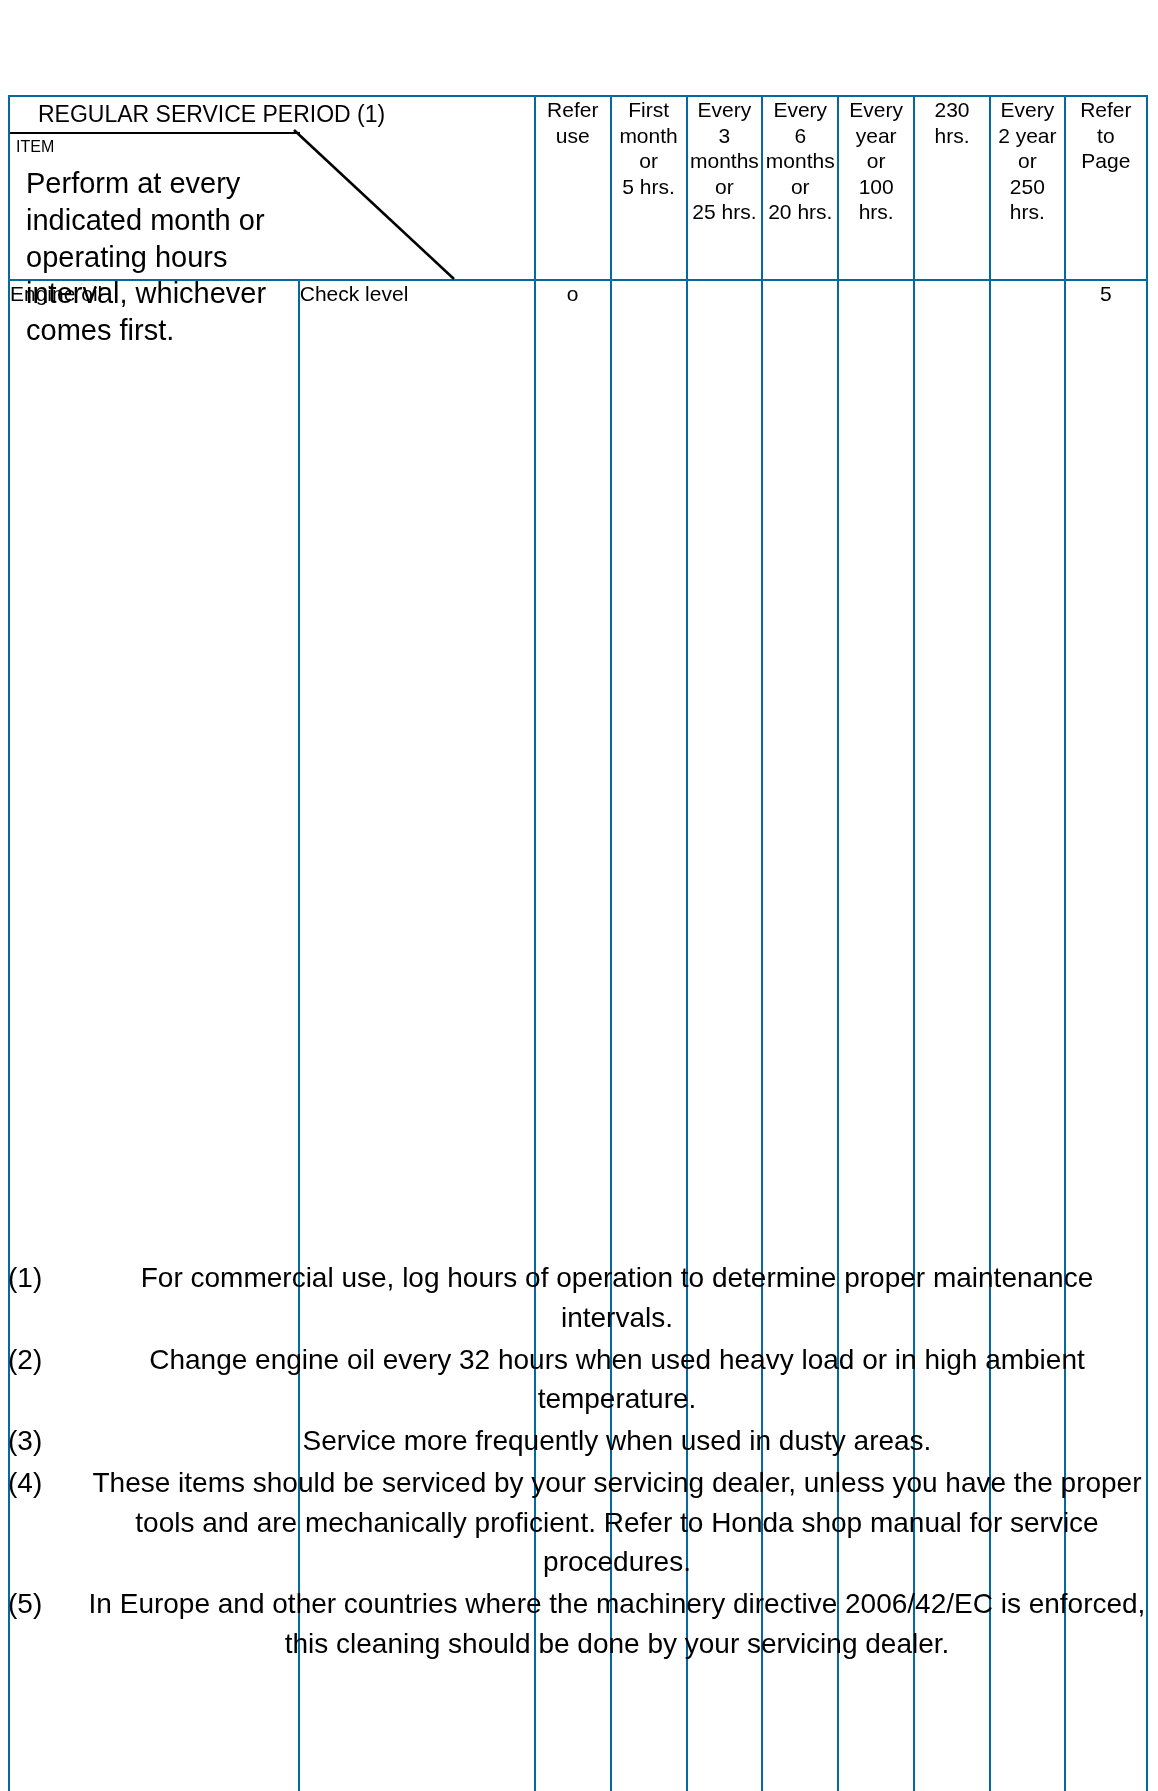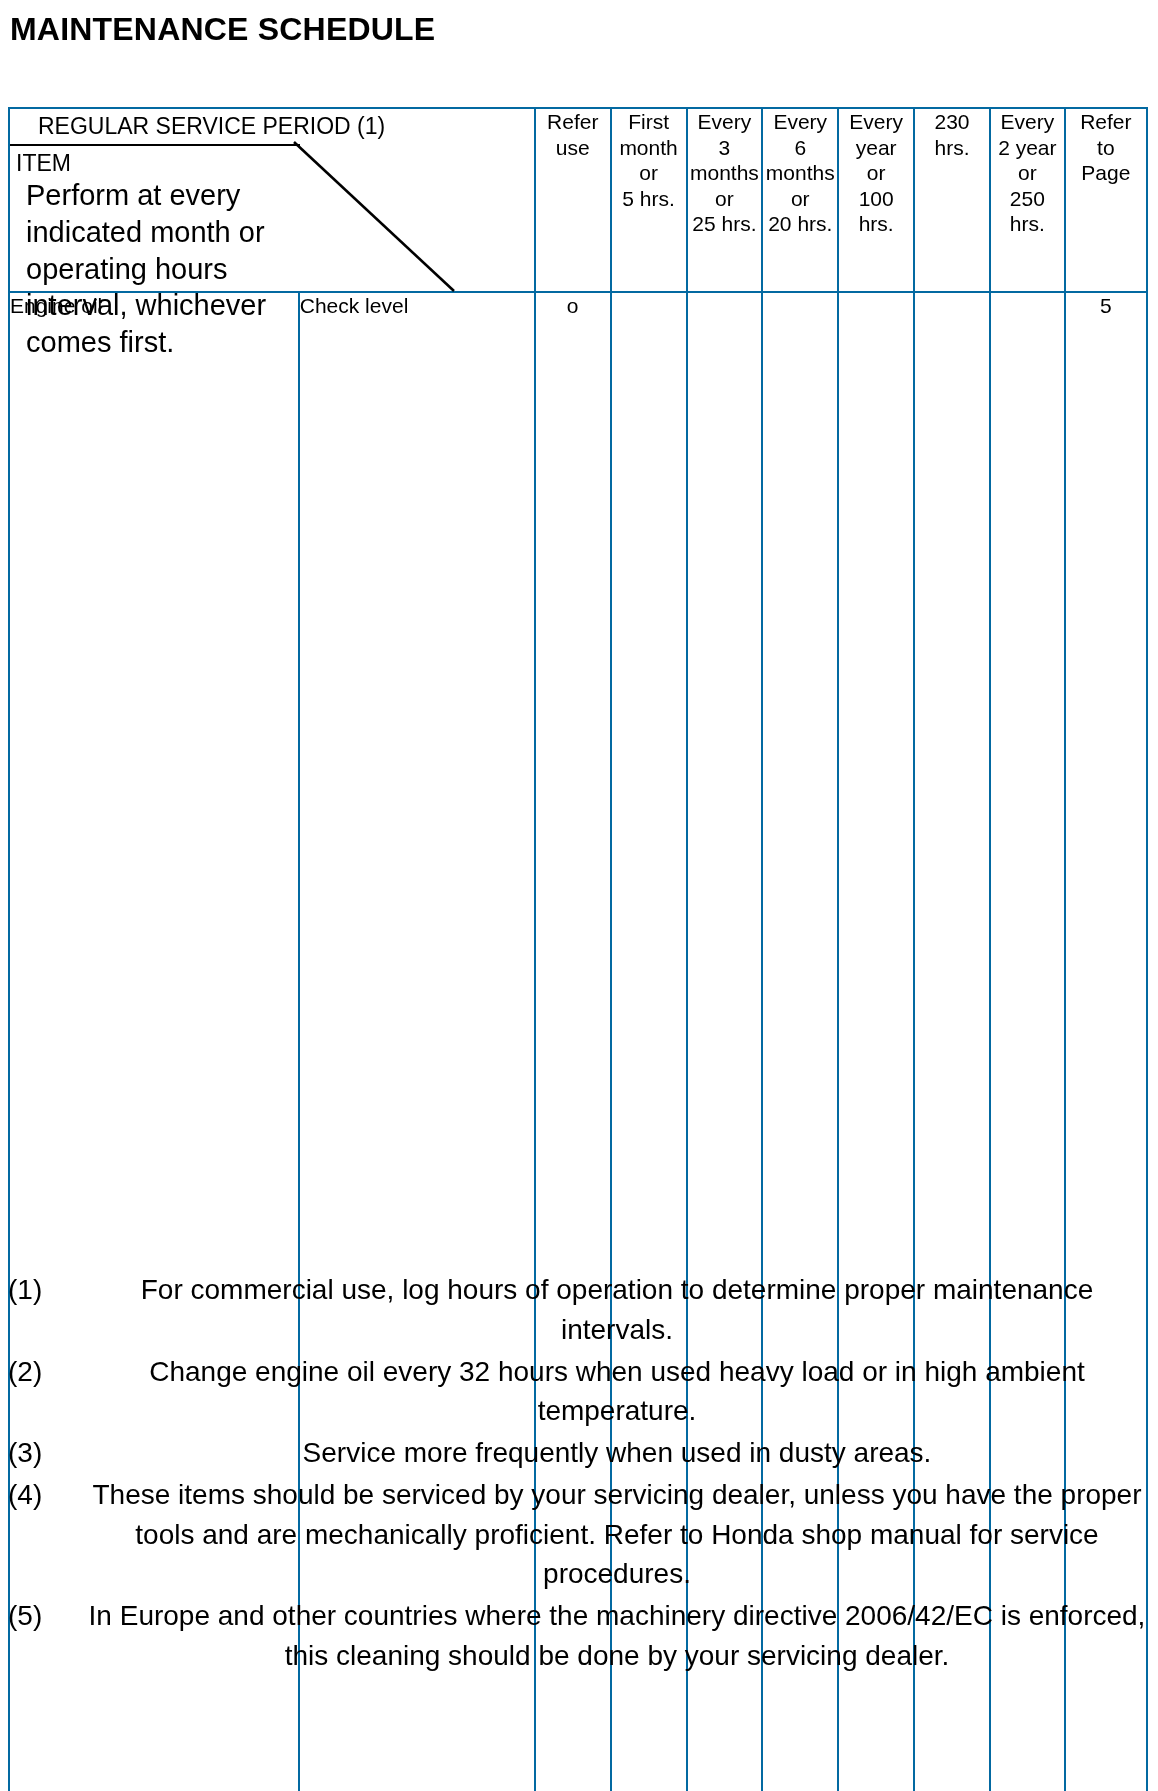--- a/index.html
+++ b/index.html
@@ -84,21 +84,21 @@
     left: 284px;
     top: 33px;
     width: 160px;
     height: 149px;
     overflow: visible;
   }
   .item-label {
     position: absolute;
     left: 6px;
     top: 40px;
-    font-size: 23px;
+    font-size: 16px;
   }
   .item-desc {
     position: absolute;
     left: 16px;
     top: 68px;
     width: 300px;
     font-size: 29px;
     line-height: 1.27;
   }
 
@@ -160,21 +160,20 @@
   .note-text {
     flex: 1 1 auto;
     text-align: center;
   }
 </style>
 </head>
 <body>
 
 <div class="page">
 
-  <h1 class="page-title">MAINTENANCE SCHEDULE</h1>
 
   <div class="sched-wrap">
     <table class="sched">
       <colgroup>
         <col style="width:275px">
         <col style="width:224px">
         <col style="width:72px">
         <col style="width:72px">
         <col style="width:72px">
         <col style="width:72px">

